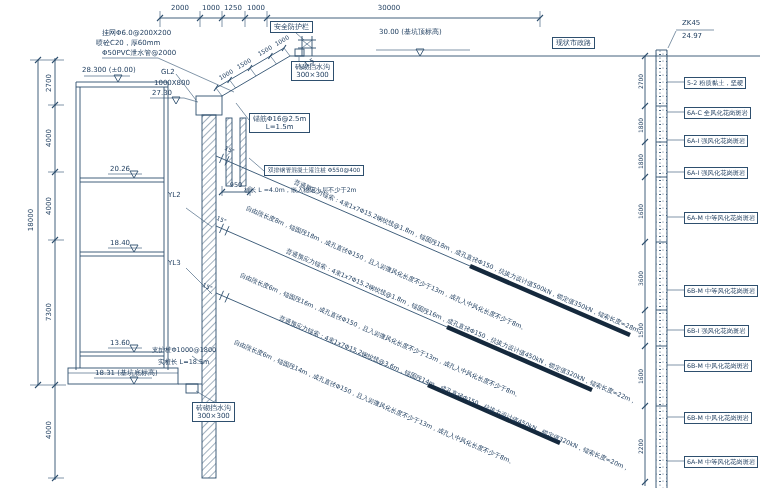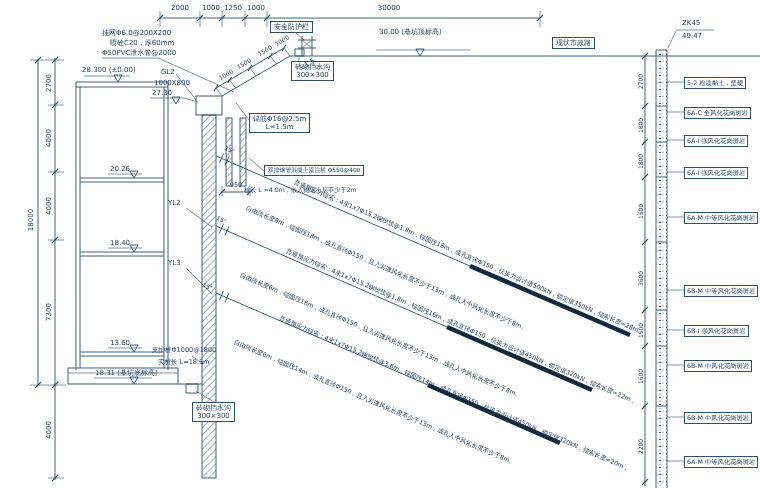--- a/index.html
+++ b/index.html
@@ -232,21 +232,21 @@
   </g>
 </svg>
 
 <div class="lbl c" style="left:180px;top:4px">2000</div>
 <div class="lbl c" style="left:211px;top:4px">1000</div>
 <div class="lbl c" style="left:233px;top:4px">1250</div>
 <div class="lbl c" style="left:256px;top:4px">1000</div>
 <div class="lbl c" style="left:389px;top:4px">30000</div>
 
 <div class="lbl" style="left:682px;top:19px">ZK45</div>
-<div class="lbl" style="left:682px;top:32px">49.47</div>
+<div class="lbl" style="left:682px;top:32px">24.97</div>
 
 <div class="lbl r90" style="left:40px;top:79px">2700</div>
 <div class="lbl r90" style="left:40px;top:134px">4000</div>
 <div class="lbl r90" style="left:40px;top:202px">4000</div>
 <div class="lbl r90" style="left:40px;top:308px">7300</div>
 <div class="lbl r90" style="left:40px;top:426px">4000</div>
 <div class="lbl r90" style="left:20px;top:216px">18000</div>
 
 <div class="lbl r90 tiny" style="left:634px;top:78px">2700</div>
 <div class="lbl r90 tiny" style="left:634px;top:122px">1800</div>
@@ -259,21 +259,21 @@
 
 <div class="lbl" style="left:82px;top:66px">28.300 (±0.00)</div>
 <div class="lbl" style="left:152px;top:89px">27.30</div>
 <div class="lbl" style="left:110px;top:165px">20.26</div>
 <div class="lbl" style="left:110px;top:239px">18.40</div>
 <div class="lbl" style="left:110px;top:339px">13.60</div>
 <div class="lbl" style="left:95px;top:369px">18.31 (基坑底标高)</div>
 <div class="lbl" style="left:379px;top:28px">30.00 (基坑顶标高)</div>
 
 <div class="lbl" style="left:102px;top:29px">挂网Φ6.0@200X200</div>
-<div class="lbl" style="left:110px;top:39px">喷砼C20，厚60mm</div>
+<div class="lbl" style="left:96px;top:39px">喷砼C20，厚60mm</div>
 <div class="lbl" style="left:102px;top:49px">Φ50PVC泄水管@2000</div>
 <div class="lbl" style="left:161px;top:68px">GL2</div>
 <div class="lbl" style="left:154px;top:79px">1000X800</div>
 
 <div class="lbl box" style="left:270px;top:21px">安全防护栏</div>
 <div class="lbl box" style="left:552px;top:37px">现状市政路</div>
 <div class="lbl box" style="left:291px;top:61px">
   <div>砖砌挡水沟</div>
   <div>300×300</div>
 </div>
@@ -282,21 +282,21 @@
   <div>L=1.5m</div>
 </div>
 <div class="lbl box" style="left:264px;top:165px;font-size:5.8px">双排钢管混凝土灌注桩 Φ550@400</div>
 <div class="lbl box" style="left:192px;top:402px">
   <div>砖砌挡水沟</div>
   <div>300×300</div>
 </div>
 
 <div class="lbl t62" style="left:244px;top:186px">桩长 L =4.0m，嵌入稳定土层不少于2m</div>
 <div class="lbl c t65" style="left:236px;top:182px">950</div>
-<div class="lbl" style="left:168px;top:199px">YL2</div>
+<div class="lbl" style="left:168px;top:191px">YL2</div>
 <div class="lbl" style="left:168px;top:259px">YL3</div>
 <div class="lbl t65" style="left:152px;top:347px">支护桩Φ1000@1800</div>
 <div class="lbl t65" style="left:158px;top:359px">实桩长  L=18.5m</div>
 
 <div class="lbl sdim" style="left:298px;top:66px;font-size:6.5px">1:1.5</div>
 <div class="lbl sdim" style="left:218px;top:76px">1000</div>
 <div class="lbl sdim" style="left:236px;top:65px">1500</div>
 <div class="lbl sdim" style="left:257px;top:52px">1500</div>
 <div class="lbl sdim" style="left:274px;top:42px">1000</div>
 

